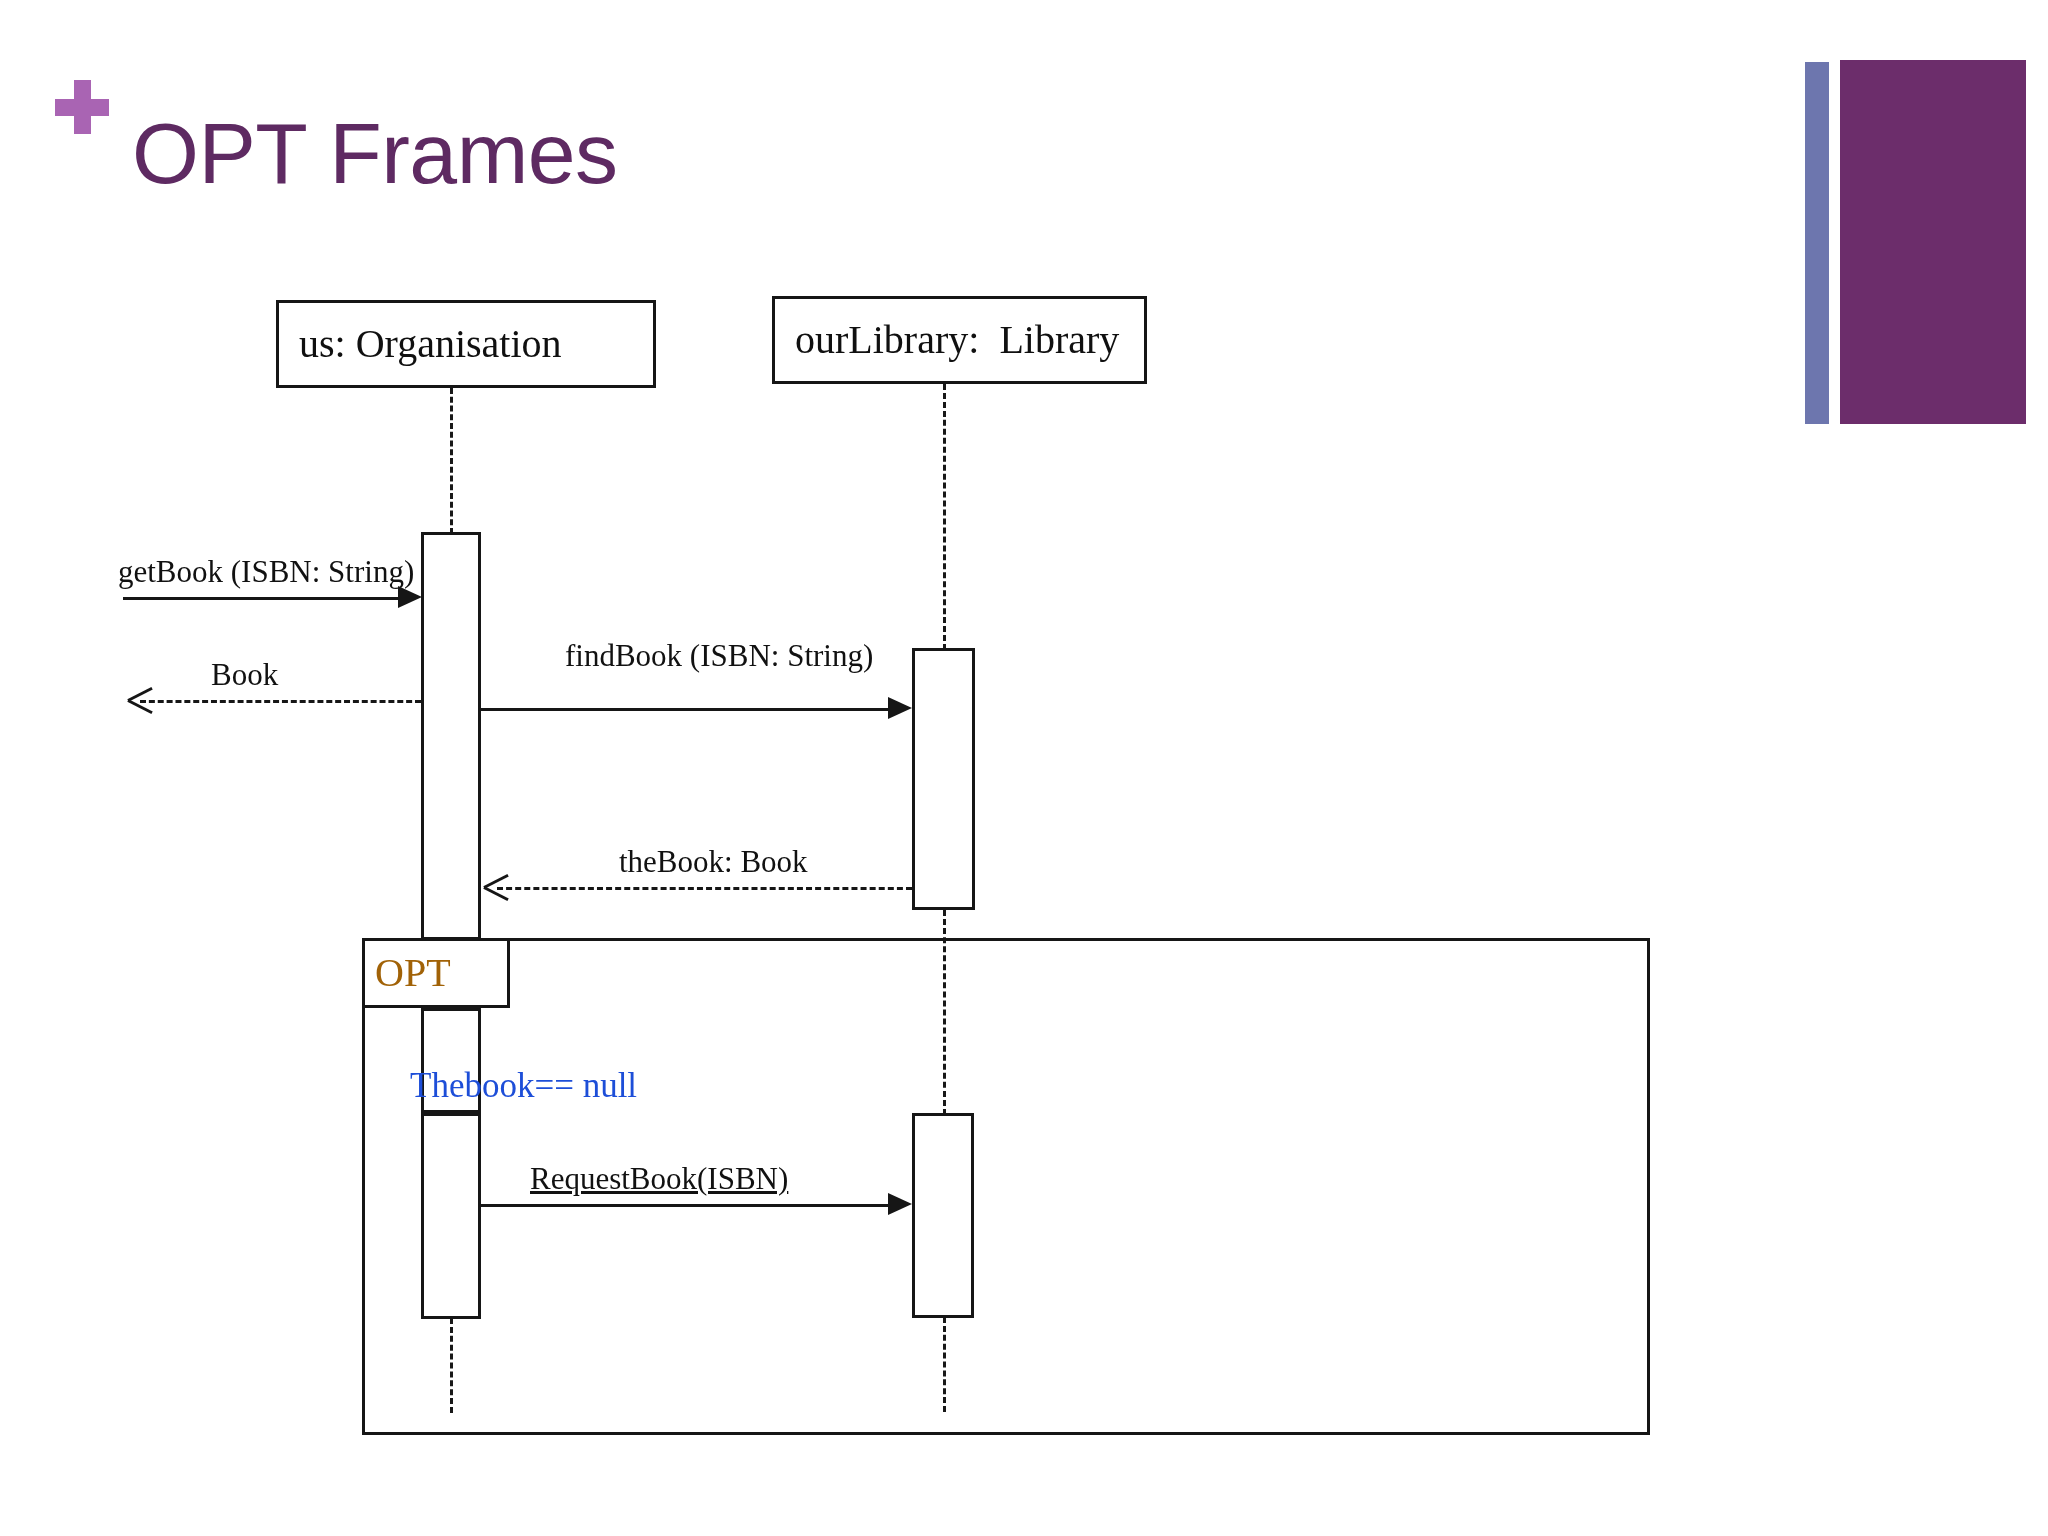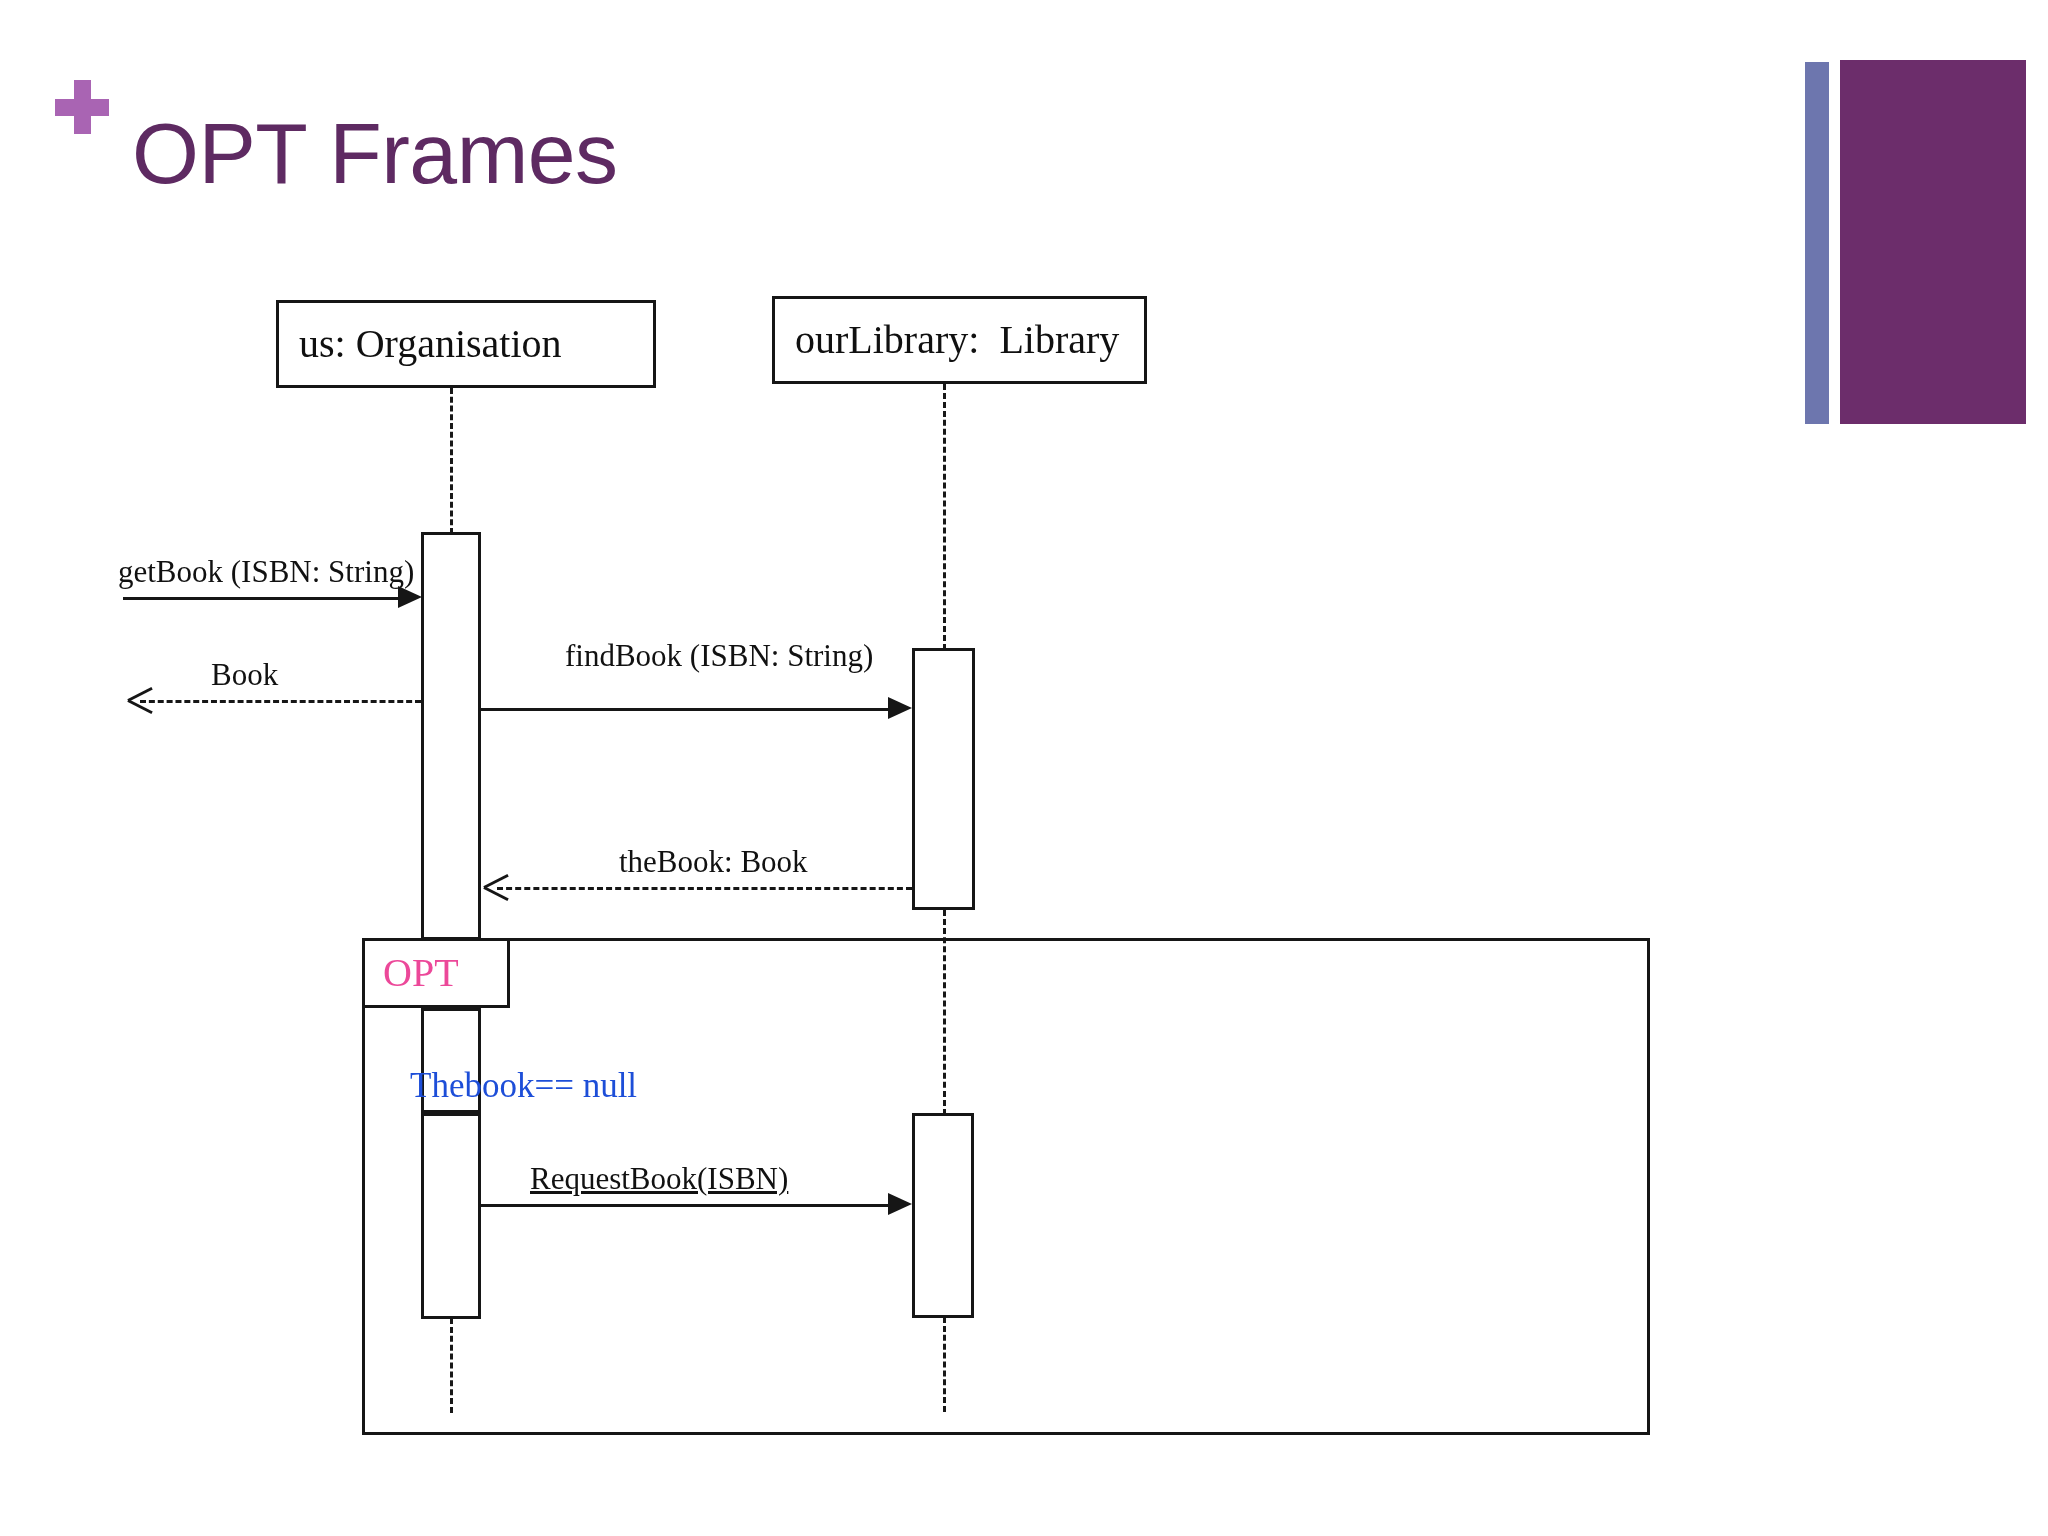--- a/index.html
+++ b/index.html
@@ -157,23 +157,23 @@
   }
   #opt-label-box {
     position: absolute;
     box-sizing: border-box;
     border: 3px solid #161616;
     background: #ffffff;
     display: flex;
     align-items: center;
   }
   #opt-label-box .label {
-    padding-left: 18px;
+    padding-left: 10px;
     font-size: 40px;
-    color: #ec4899;
+    color: #a16207;
     line-height: 1;
   }
   #opt-guard {
     position: absolute;
     font-size: 35px;
     color: #1d4ed8;
     white-space: pre;
     line-height: 1;
   }
 </style>

